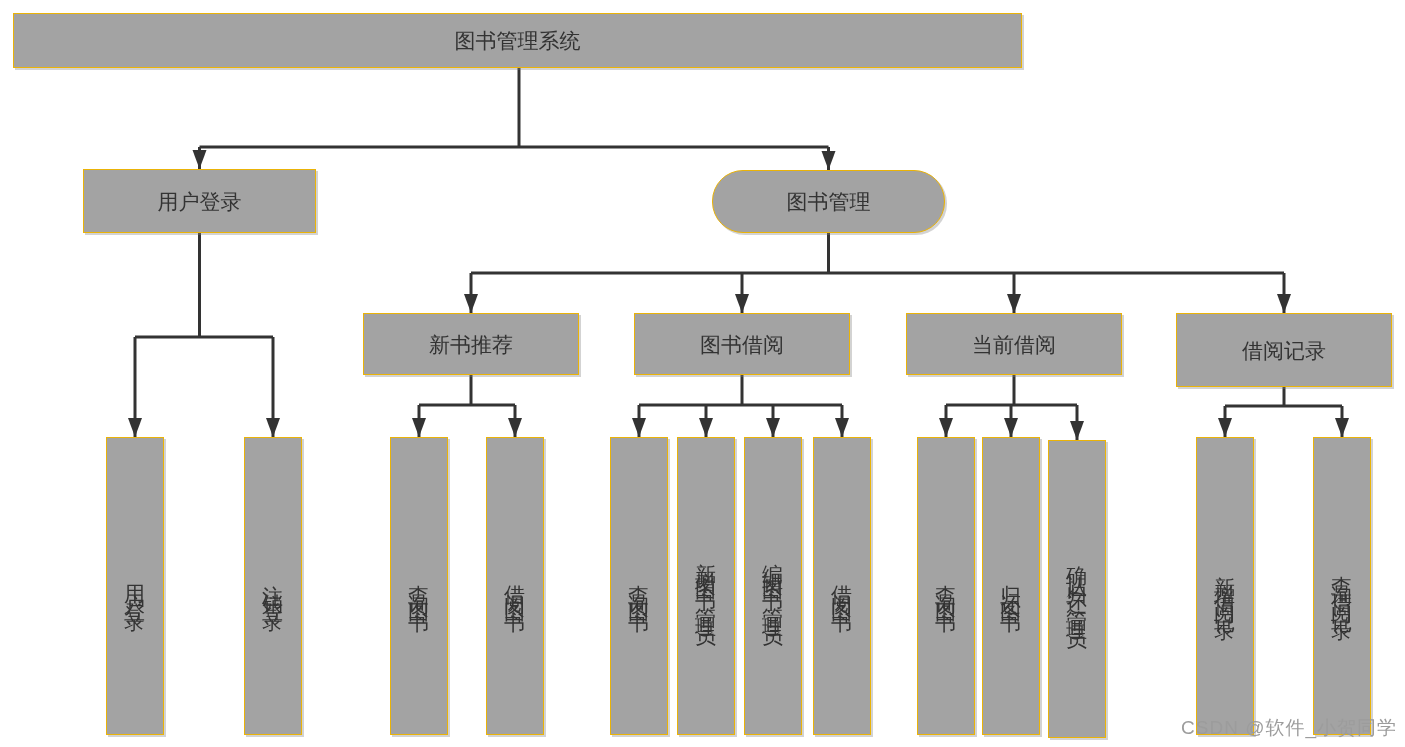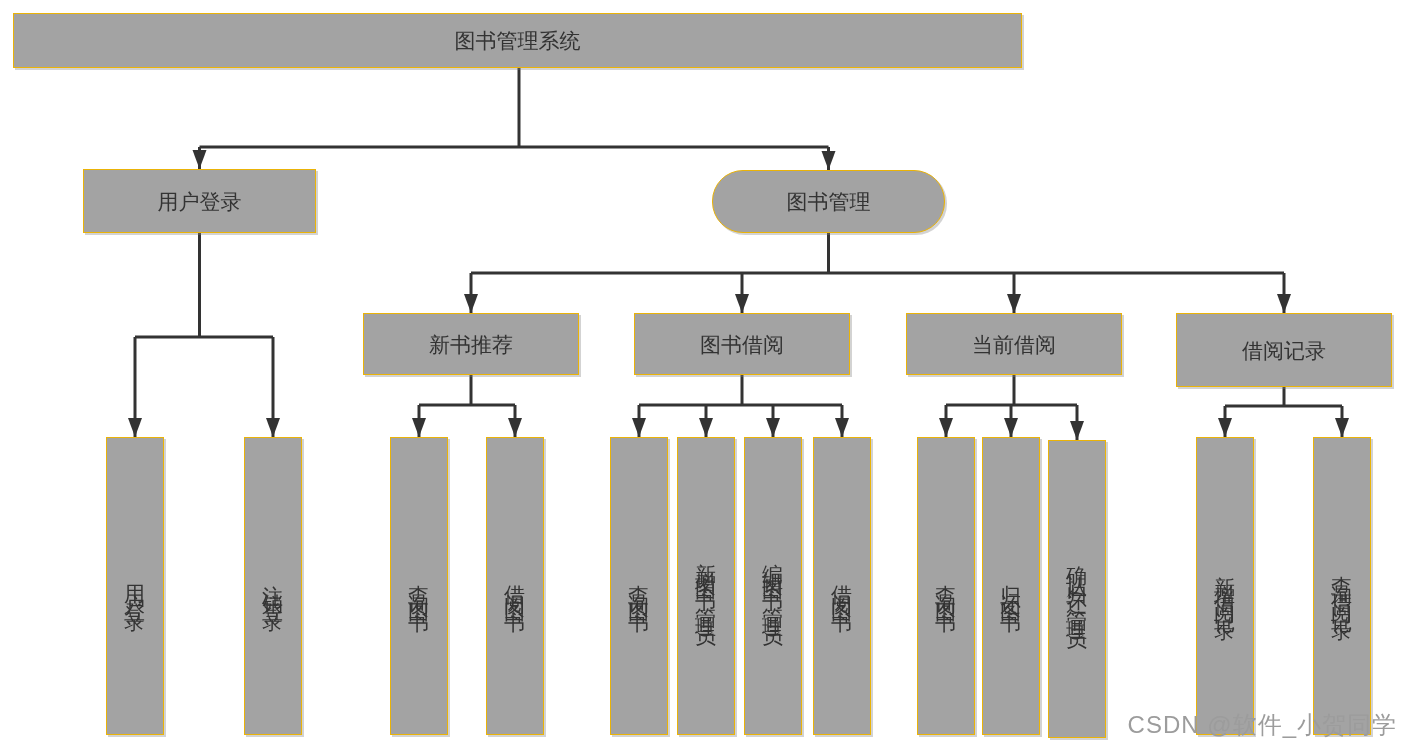--- a/index.html
+++ b/index.html
@@ -41,21 +41,21 @@
     writing-mode: vertical-rl;
     text-orientation: mixed;
     letter-spacing: 9px;
     line-height: 1;
     font-size: 21px;
   }
   .watermark {
     position: absolute;
     right: 8px;
     bottom: 6px;
-    font-size: 24px;
+    font-size: 19px;
     color: #9c9c9c;
     white-space: nowrap;
     letter-spacing: 1px;
   }
 </style>
 </head>
 <body>
 
 <div class="canvas">
 

